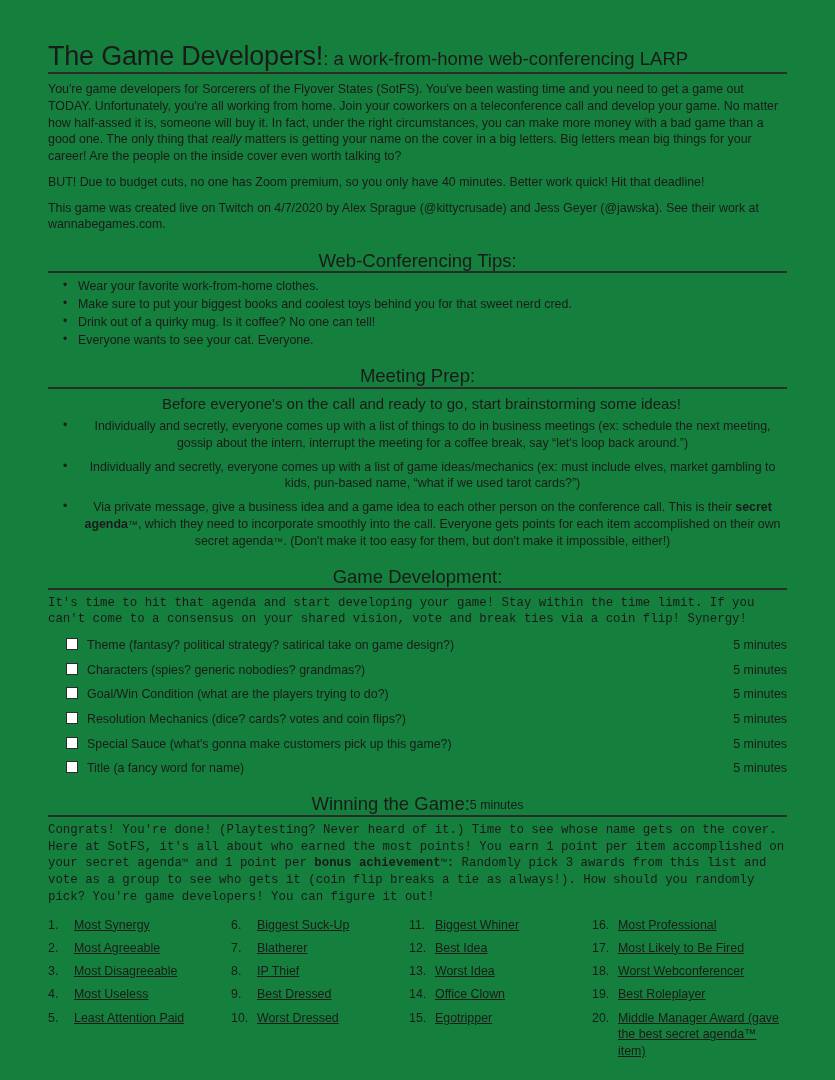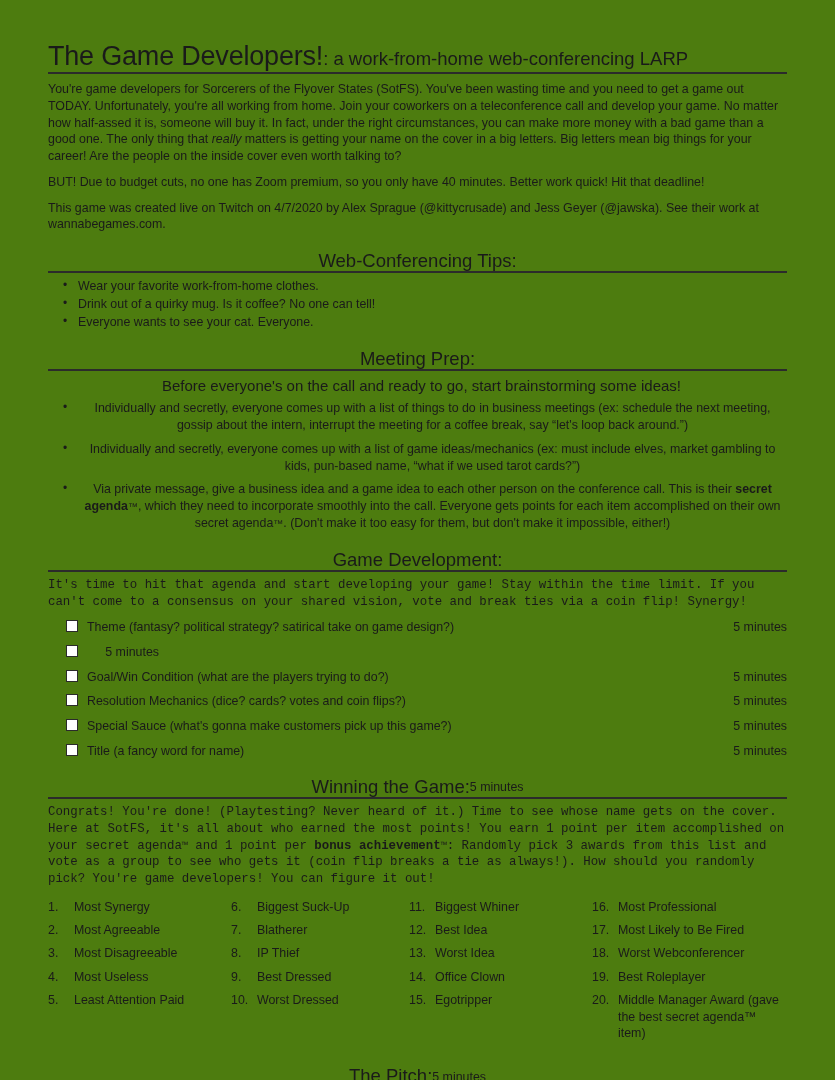--- a/index.html
+++ b/index.html
@@ -12,21 +12,21 @@
     height: 1080px;
     font-family: "Liberation Sans", sans-serif;
     color: #1a1a1a;
     -webkit-font-smoothing: antialiased;
   }
   .page {
     box-sizing: border-box;
     width: 835px;
     height: 1080px;
     padding: 42px 48px 0 48px;
-    background: #4d7c0f;
+    background: #15803d;
     overflow: hidden;
   }
 
   
   .title-block {
     border-bottom: 2.5px solid #2b2b2b;
     padding-bottom: 1px;
     margin-bottom: 7px;
   }
   .title-main {
@@ -158,20 +158,21 @@
     margin-bottom: 6.5px;
     align-items: flex-start;
   }
   .award-num {
     flex: 0 0 auto;
     width: 26px;
     text-align: left;
   }
   .award-text {
     flex: 1 1 auto;
+    text-decoration: underline;
   }
   .tm { font-size: 10px; }
   b { font-weight: bold; }
   i { font-style: italic; }
 </style>
 </head>
 <body>
 
 <div class="page">
 
@@ -184,20 +185,21 @@
   <p class="body">BUT! Due to budget cuts, no one has Zoom premium, so you only have 40 minutes. Better work quick! Hit that deadline!</p>
 
   <p class="body">This game was created live on Twitch on 4/7/2020 by Alex Sprague (@kittycrusade) and Jess Geyer (@jawska). See their work at wannabegames.com.</p>
 
   <div class="section">
     <div class="section-head">
       <div class="section-title">Web-Conferencing Tips:</div>
     </div>
     <ul class="bullets">
       <li>Wear your favorite work-from-home clothes.</li>
+      <li>Make sure to put your biggest books and coolest toys behind you for that sweet nerd cred.</li>
       <li>Drink out of a quirky mug. Is it coffee? No one can tell!</li>
       <li>Everyone wants to see your cat. Everyone.</li>
     </ul>
   </div>
 
   <div class="section">
     <div class="section-head">
       <div class="section-title">Meeting Prep:</div>
     </div>
     <div class="intro-indent">Before everyone's on the call and ready to go, start brainstorming some ideas!</div>
@@ -214,20 +216,21 @@
     </div>
     <p class="body tight">It's time to hit that agenda and start developing your game! Stay within the time limit. If you can't come to a consensus on your shared vision, vote and break ties via a coin flip! Synergy!</p>
     <div class="checklist">
       <div class="check-row">
         <span class="checkbox"></span>
         <span class="check-label">Theme (fantasy? political strategy? satirical take on game design?)</span>
         <span class="check-time">5 minutes</span>
       </div>
       <div class="check-row">
         <span class="checkbox"></span>
+        <span class="check-label">Characters (spies? generic nobodies? grandmas?)</span>
         <span class="check-time">5 minutes</span>
       </div>
       <div class="check-row">
         <span class="checkbox"></span>
         <span class="check-label">Goal/Win Condition (what are the players trying to do?)</span>
         <span class="check-time">5 minutes</span>
       </div>
       <div class="check-row">
         <span class="checkbox"></span>
         <span class="check-label">Resolution Mechanics (dice? cards? votes and coin flips?)</span>

